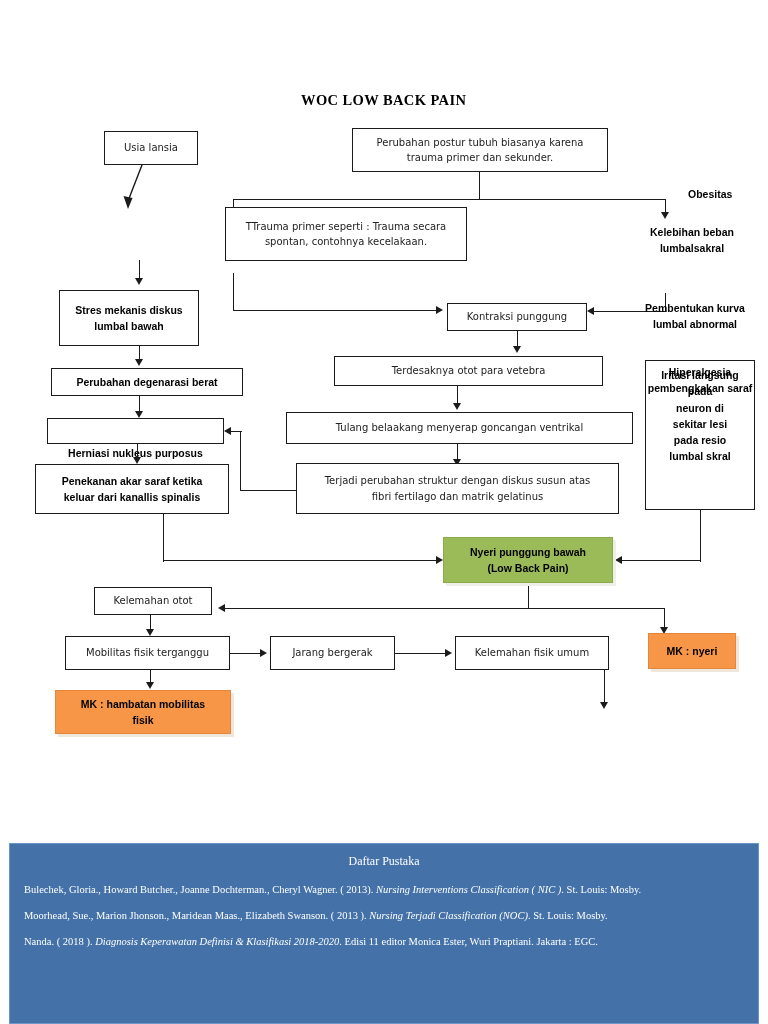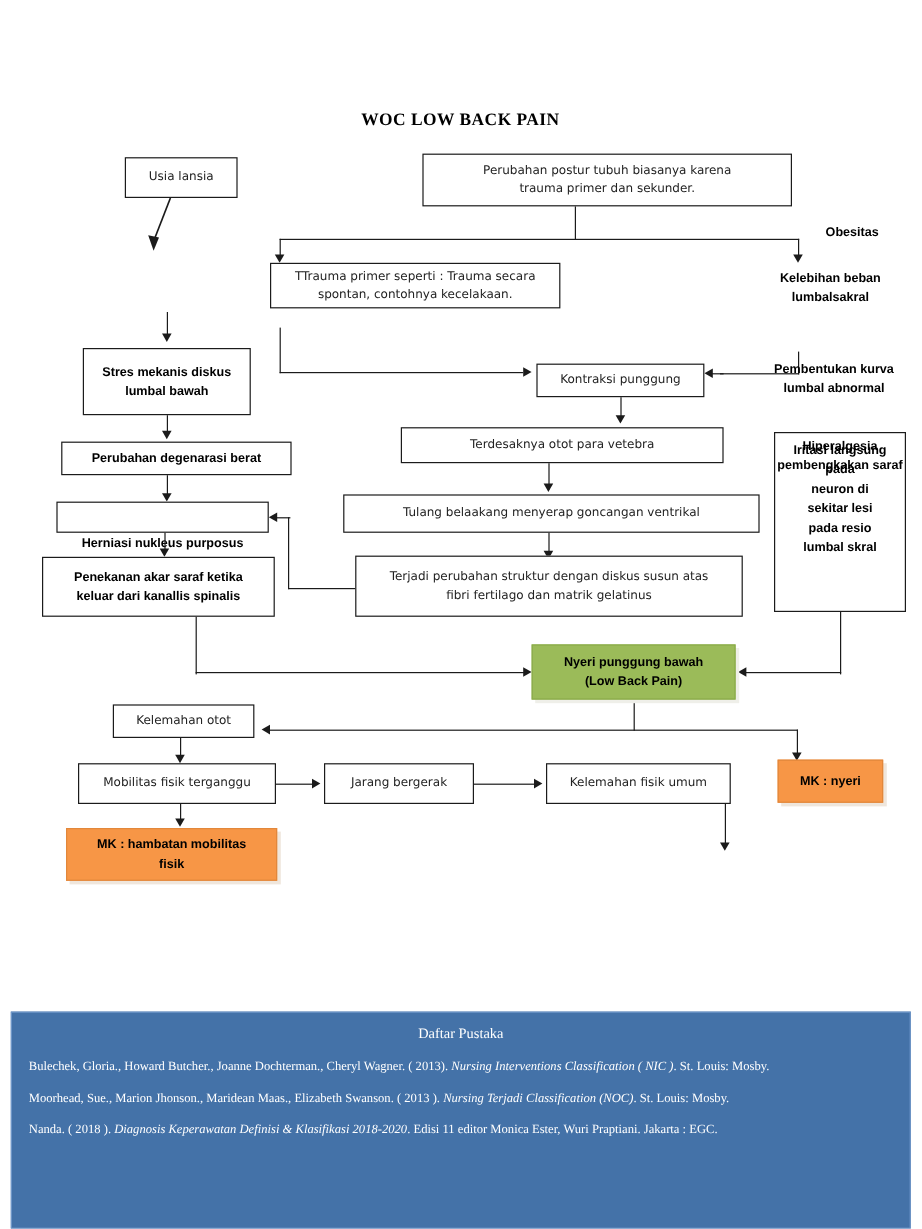--- a/index.html
+++ b/index.html
@@ -140,21 +140,21 @@
   #refs .ref .hang { margin-left: -40px; }
   #refs .ref i { font-style: italic; }
 </style>
 </head>
 <body>
 
 <div id="page">
 
   <div class="title" style="left:301px; top:92px;">WOC LOW BACK PAIN</div>
 
-  <div class="box thin" style="left:352px; top:128px; width:308px; height:44px;justify-content:center;">
+  <div class="box thin" style="left:352px; top:128px; width:256px; height:44px;justify-content:center;">
     <span class="txt" style="white-space: pre-line;">Perubahan postur tubuh biasanya karena
 trauma primer dan sekunder.</span>
   </div>
 
   <div class="ln lnv" style="left:479px; top:172px; height:28px;"></div>
   <div class="ln lnh" style="left:233px; top:199px; width:433px;"></div>
   <div class="ln lnv" style="left:233px; top:199px; height:16px;"></div>
   <div class="arr arr-d" style="left:229px; top:212px;"></div>
   <div class="ln lnv" style="left:665px; top:199px; height:16px;"></div>
   <div class="arr arr-d" style="left:661px; top:212px;"></div>
@@ -164,21 +164,21 @@
   </div>
 
   <svg style="position:absolute; left:104px; top:163px; width:70px; height:48px;">
     <line x1="38" y1="2" x2="24" y2="38" stroke="#1b1b1b" stroke-width="1.4"></line>
     <polygon points="24,46 19.5,33 28.5,35" fill="#1b1b1b"></polygon>
   </svg>
 
   <div class="ln lnv" style="left:139px; top:260px; height:22px;"></div>
   <div class="arr arr-d" style="left:135px; top:278px;"></div>
 
-  <div class="box bold" style="left:69px; top:290px; width:140px; height:56px;">
+  <div class="box bold" style="left:59px; top:290px; width:140px; height:56px;">
     <span class="txt" style="white-space: pre-line;">Stres mekanis diskus
 lumbal bawah</span>
   </div>
   <div class="ln lnv" style="left:139px; top:346px; height:18px;"></div>
   <div class="arr arr-d" style="left:135px; top:359px;"></div>
 
   <div class="box bold" style="left:51px; top:368px; width:192px; height:28px;">
     <span class="txt" style="white-space: pre-line;">Perubahan degenarasi berat</span>
   </div>
   <div class="ln lnv" style="left:139px; top:396px; height:20px;"></div>
@@ -197,21 +197,21 @@
 
   <div class="ln lnv" style="left:163px; top:514px; height:48px;"></div>
   <div class="ln lnh" style="left:163px; top:560px; width:275px;"></div>
   <div class="arr arr-r" style="left:436px; top:556px;"></div>
 
   <div class="ln lnh" style="left:240px; top:490px; width:57px;"></div>
   <div class="ln lnv" style="left:240px; top:431px; height:60px;"></div>
   <div class="ln lnh" style="left:228px; top:431px; width:14px;"></div>
   <div class="arr arr-l" style="left:224px; top:427px;"></div>
 
-  <div class="box thin" style="left:225px; top:219px; width:242px; height:38px;">
+  <div class="box thin" style="left:225px; top:207px; width:242px; height:54px;">
     <span class="txt" style="white-space: pre-line;">TTrauma primer seperti : Trauma secara
 spontan, contohnya kecelakaan.</span>
   </div>
 
   <div class="ln lnv" style="left:233px; top:273px; height:38px;"></div>
   <div class="ln lnh" style="left:233px; top:310px; width:203px;"></div>
   <div class="arr arr-r" style="left:436px; top:306px;"></div>
 
 
   <div class="flabel" style="left: 688px; top: 187px; width: 80px; text-align: left; white-space: pre-line;">Obesitas</div>

